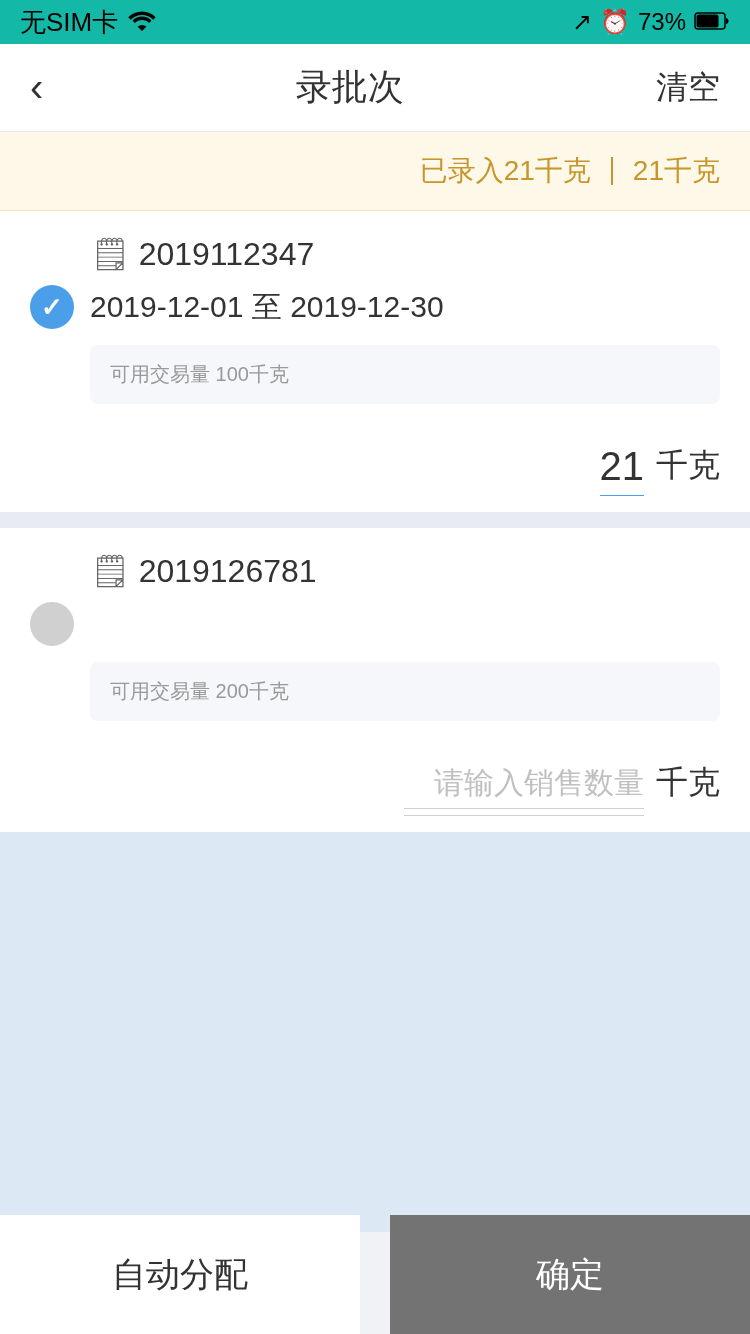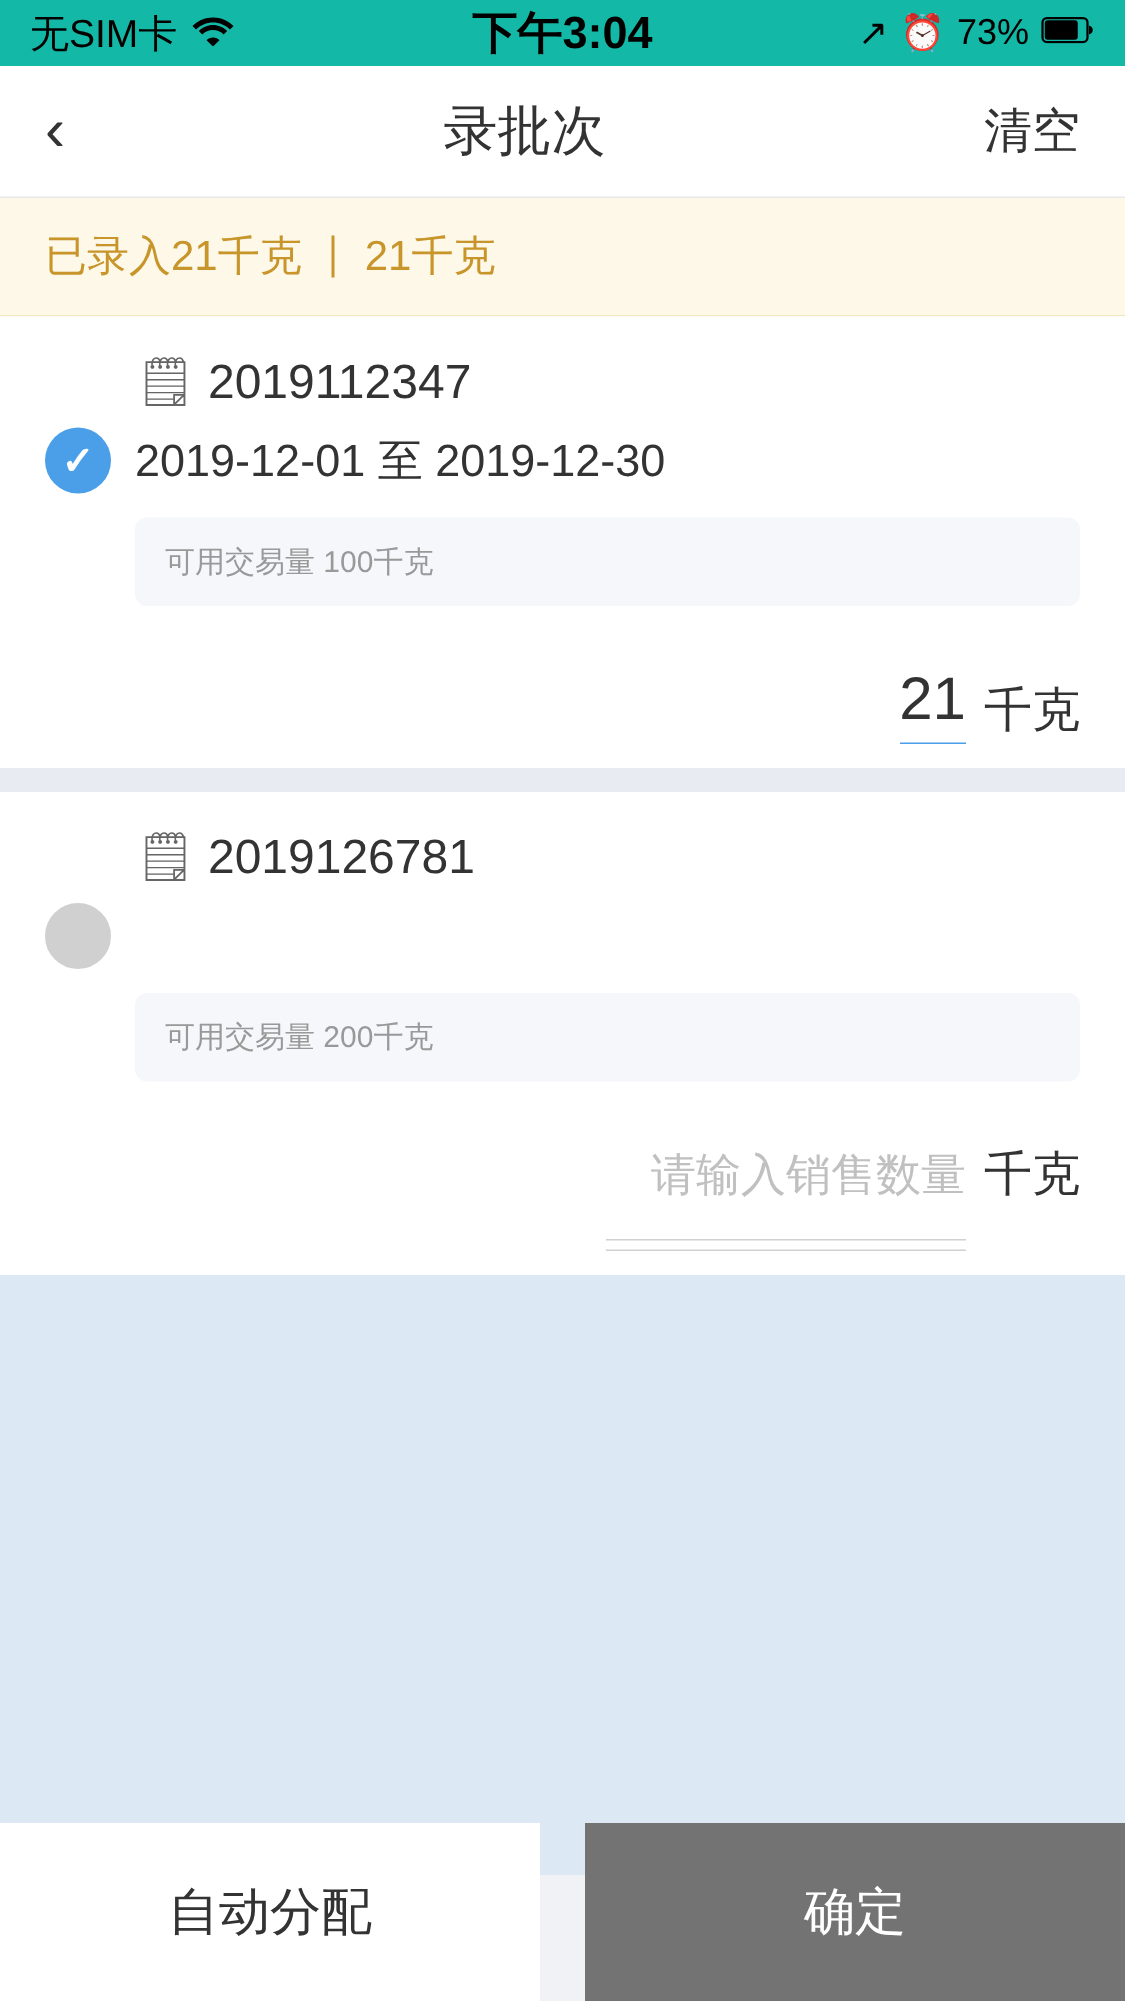--- a/index.html
+++ b/index.html
@@ -77,20 +77,21 @@
 
     
     .info-banner {
       width: 750px;
       background: #fdf8e8;
       padding: 20px 30px;
       display: flex;
       align-items: center;
       gap: 20px;
       border-bottom: 1px solid #f0e8c0;
+      justify-content: flex-end;
     }
     .info-banner-label {
       font-size: 28px;
       color: #c8952a;
     }
     .info-banner-divider {
       width: 2px;
       height: 28px;
       background: #c8952a;
     }
@@ -169,21 +170,21 @@
       margin-bottom: 0;
     }
     .available-text {
       font-size: 20px;
       color: #999;
     }
 
     
     .quantity-row {
       display: flex;
-      align-items: flex-end;
+      align-items: flex-start;
       justify-content: flex-end;
       padding: 20px 30px 16px 30px;
       gap: 12px;
       background: #fff;
     }
     .quantity-value {
       font-size: 40px;
       color: #333;
       font-weight: 400;
     }
@@ -214,21 +215,21 @@
       align-items: baseline;
       justify-content: flex-end;
       padding: 20px 30px 16px 30px;
       gap: 12px;
       background: #fff;
     }
     .input-placeholder {
       font-size: 30px;
       color: #c0c0c0;
       border-bottom: 1px solid #d0d0d0;
-      padding-bottom: 22px;
+      padding-bottom: 4px;
       min-width: 240px;
       text-align: right;
     }
     .input-unit {
       font-size: 32px;
       color: #333;
     }
 
     
     .bottom-area {
@@ -281,21 +282,20 @@
   <div class="status-left">
     <span>无SIM卡</span>
     <span>
       <svg width="32" height="22" viewBox="0 0 32 22" fill="none">
         <path d="M16 6C20.4 6 24.4 7.8 27.3 10.7L29.7 8.3C26.2 4.8 21.3 2.6 16 2.6C10.7 2.6 5.8 4.8 2.3 8.3L4.7 10.7C7.6 7.8 11.6 6 16 6Z" fill="#000"></path>
         <path d="M16 11C18.8 11 21.3 12.1 23.1 14L25.5 11.6C23.1 9.2 19.7 7.6 16 7.6C12.3 7.6 8.9 9.2 6.5 11.6L8.9 14C10.7 12.1 13.2 11 16 11Z" fill="#000"></path>
         <path d="M16 16C17.7 16 19.2 16.7 20.3 17.8L16 22L11.7 17.8C12.8 16.7 14.3 16 16 16Z" fill="#000"></path>
       </svg>
     </span>
   </div>
-  <div class="status-center">下午3:04</div>
   <div class="status-right">
     <span>↗</span>
     <span>⏰</span>
     <span>73%</span>
     <span>
       <svg width="36" height="18" viewBox="0 0 36 18" fill="none">
         <rect x="1" y="1" width="30" height="16" rx="3" stroke="#000" stroke-width="1.5"></rect>
         <rect x="2.5" y="2.5" width="22" height="13" rx="2" fill="#000"></rect>
         <path d="M32 6v6c1.7-.5 2.5-1.5 2.5-3s-.8-2.5-2.5-3z" fill="#000"></path>
       </svg>

